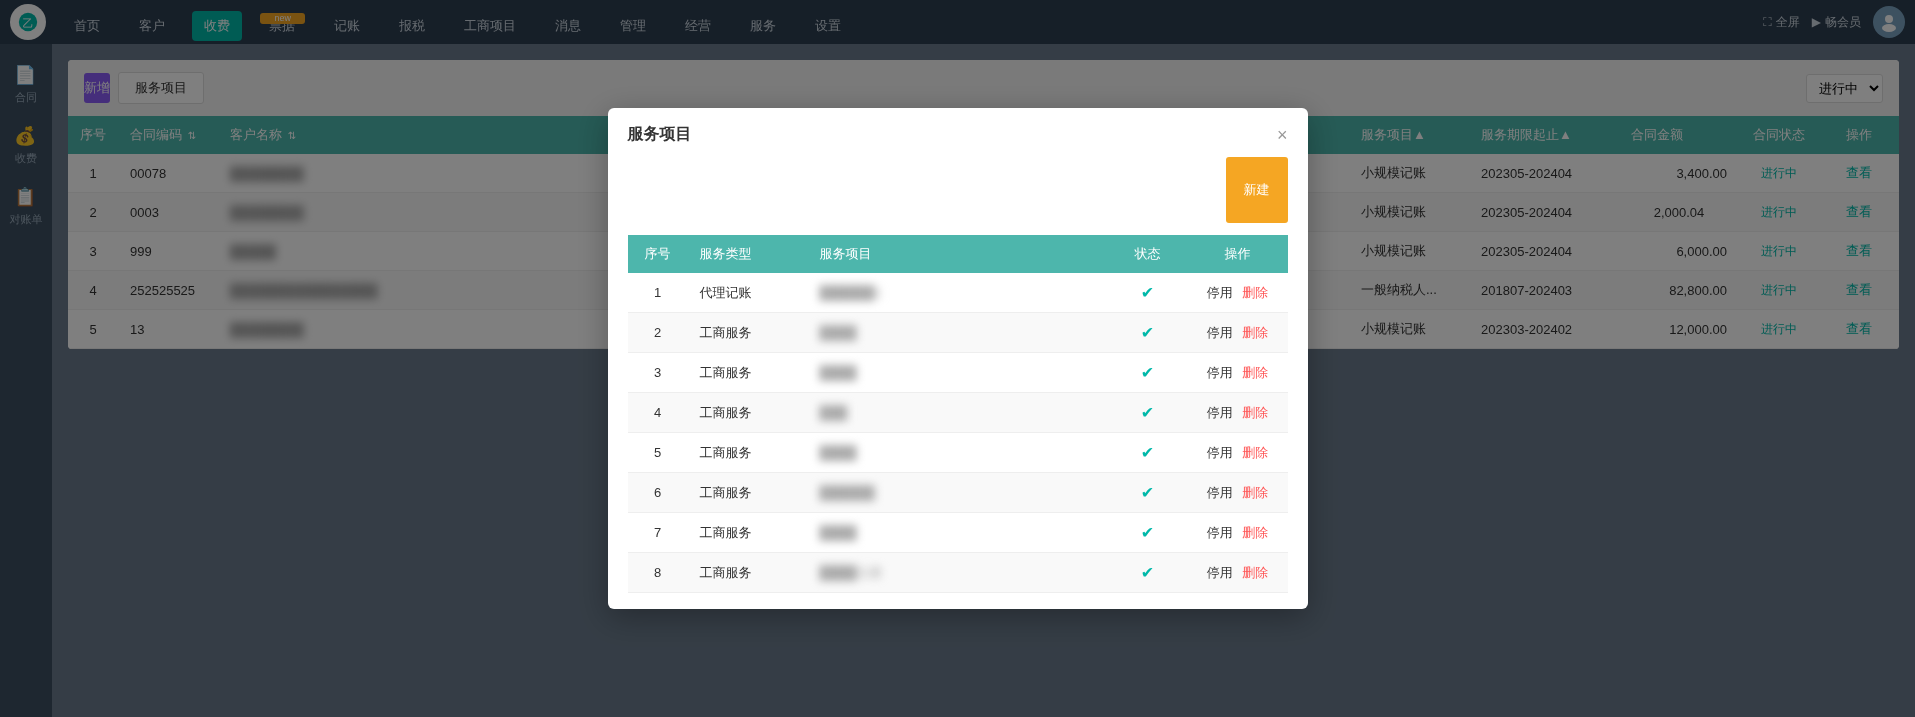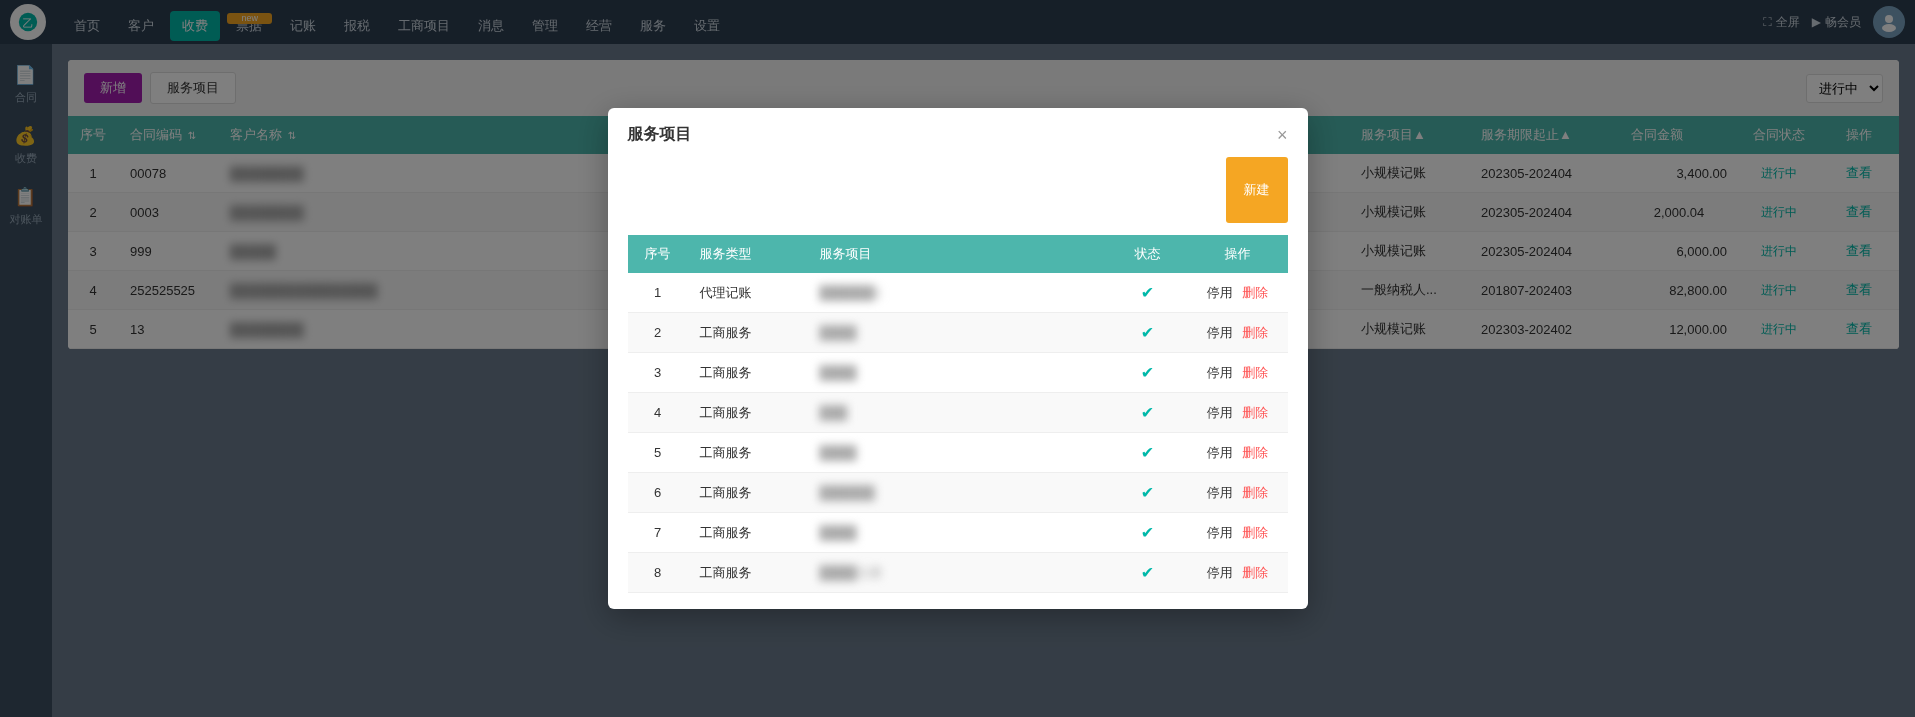--- a/index.html
+++ b/index.html
@@ -10,21 +10,21 @@
       display: flex; align-items: center;
       background: #2d3e50; height: 44px; padding: 0 10px;
       position: fixed; top: 0; left: 0; right: 0; z-index: 100;
     }
     .top-nav .logo {
       width: 36px; height: 36px; background: #fff; border-radius: 50%;
       display: flex; align-items: center; justify-content: center;
       margin-right: 16px; flex-shrink: 0;
     }
     .top-nav .logo svg { width: 22px; height: 22px; }
-    .top-nav .nav-items { display: flex; align-items: center; gap: 4px; flex: 1; margin-top: 8px; }
+    .top-nav .nav-items { display: flex; align-items: center; gap: 15px; flex: 1; margin-top: 8px; }
     .top-nav .nav-item {
       color: #ccd6e0; padding: 6px 12px; cursor: pointer; border-radius: 4px;
       font-size: 13px; position: relative; white-space: nowrap;
     }
     .top-nav .nav-item.active { background: #00b8a9; color: #fff; border-radius: 4px; }
     .top-nav .nav-item .new-badge {
       position: absolute; top: 2px; right: 2px;
       background: #f5a623; color: #fff; font-size: 9px;
       padding: 1px 14px; border-radius: 3px; line-height: 1;
     }
@@ -61,22 +61,22 @@
     .contract-panel {
       background: #f5f5f5;
       border-radius: 4px;
       overflow: hidden;
     }
     .contract-toolbar {
       display: flex; align-items: center; gap: 8px;
       padding: 12px 16px; background: #f5f5f5;
     }
     .btn-new-orange {
-      background: #a21caf; color: #fff; border: none;
-      padding: 6px 16px; border-radius: 3px; cursor: pointer; font-size: 13px;
+      background: #8b5cf6; color: #fff; border: none;
+      padding: 6px 0; border-radius: 3px; cursor: pointer; font-size: 13px;
     }
     .btn-service {
       background: #fff; color: #333; border: 1px solid #ddd;
       padding: 6px 16px; border-radius: 3px; cursor: pointer; font-size: 13px;
     }
     .toolbar-right { margin-left: auto; display: flex; align-items: center; gap: 8px; }
     .status-select {
       border: 1px solid #ddd; padding: 5px 8px; border-radius: 3px; font-size: 13px;
       background: #fff; cursor: pointer;
     }

